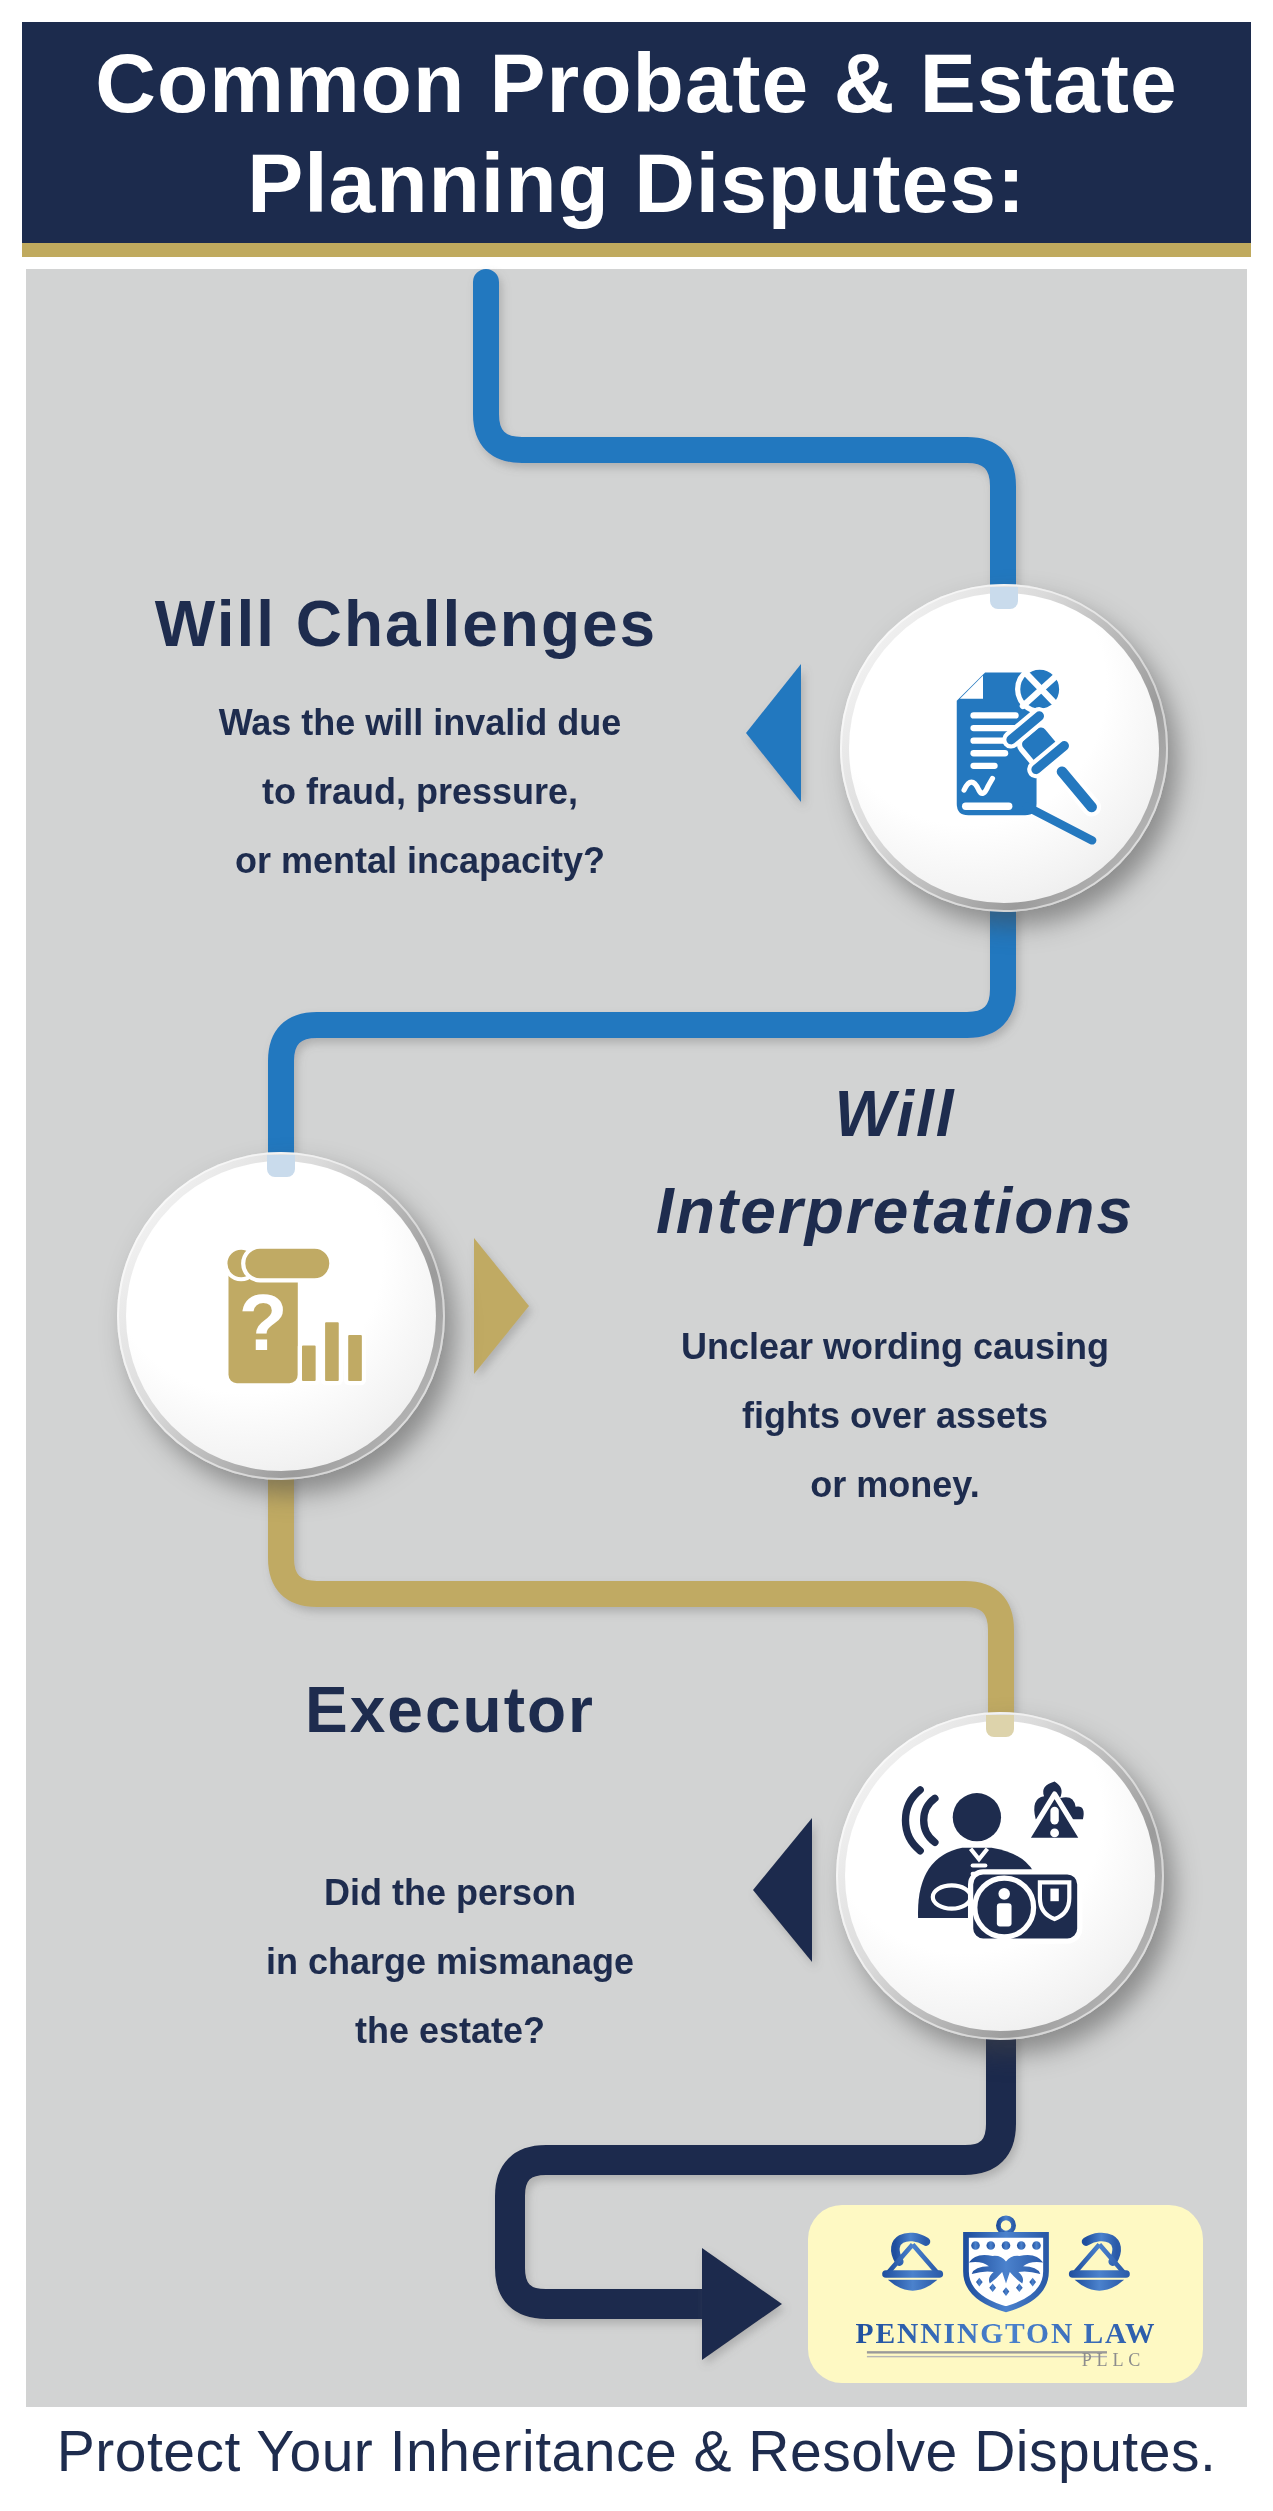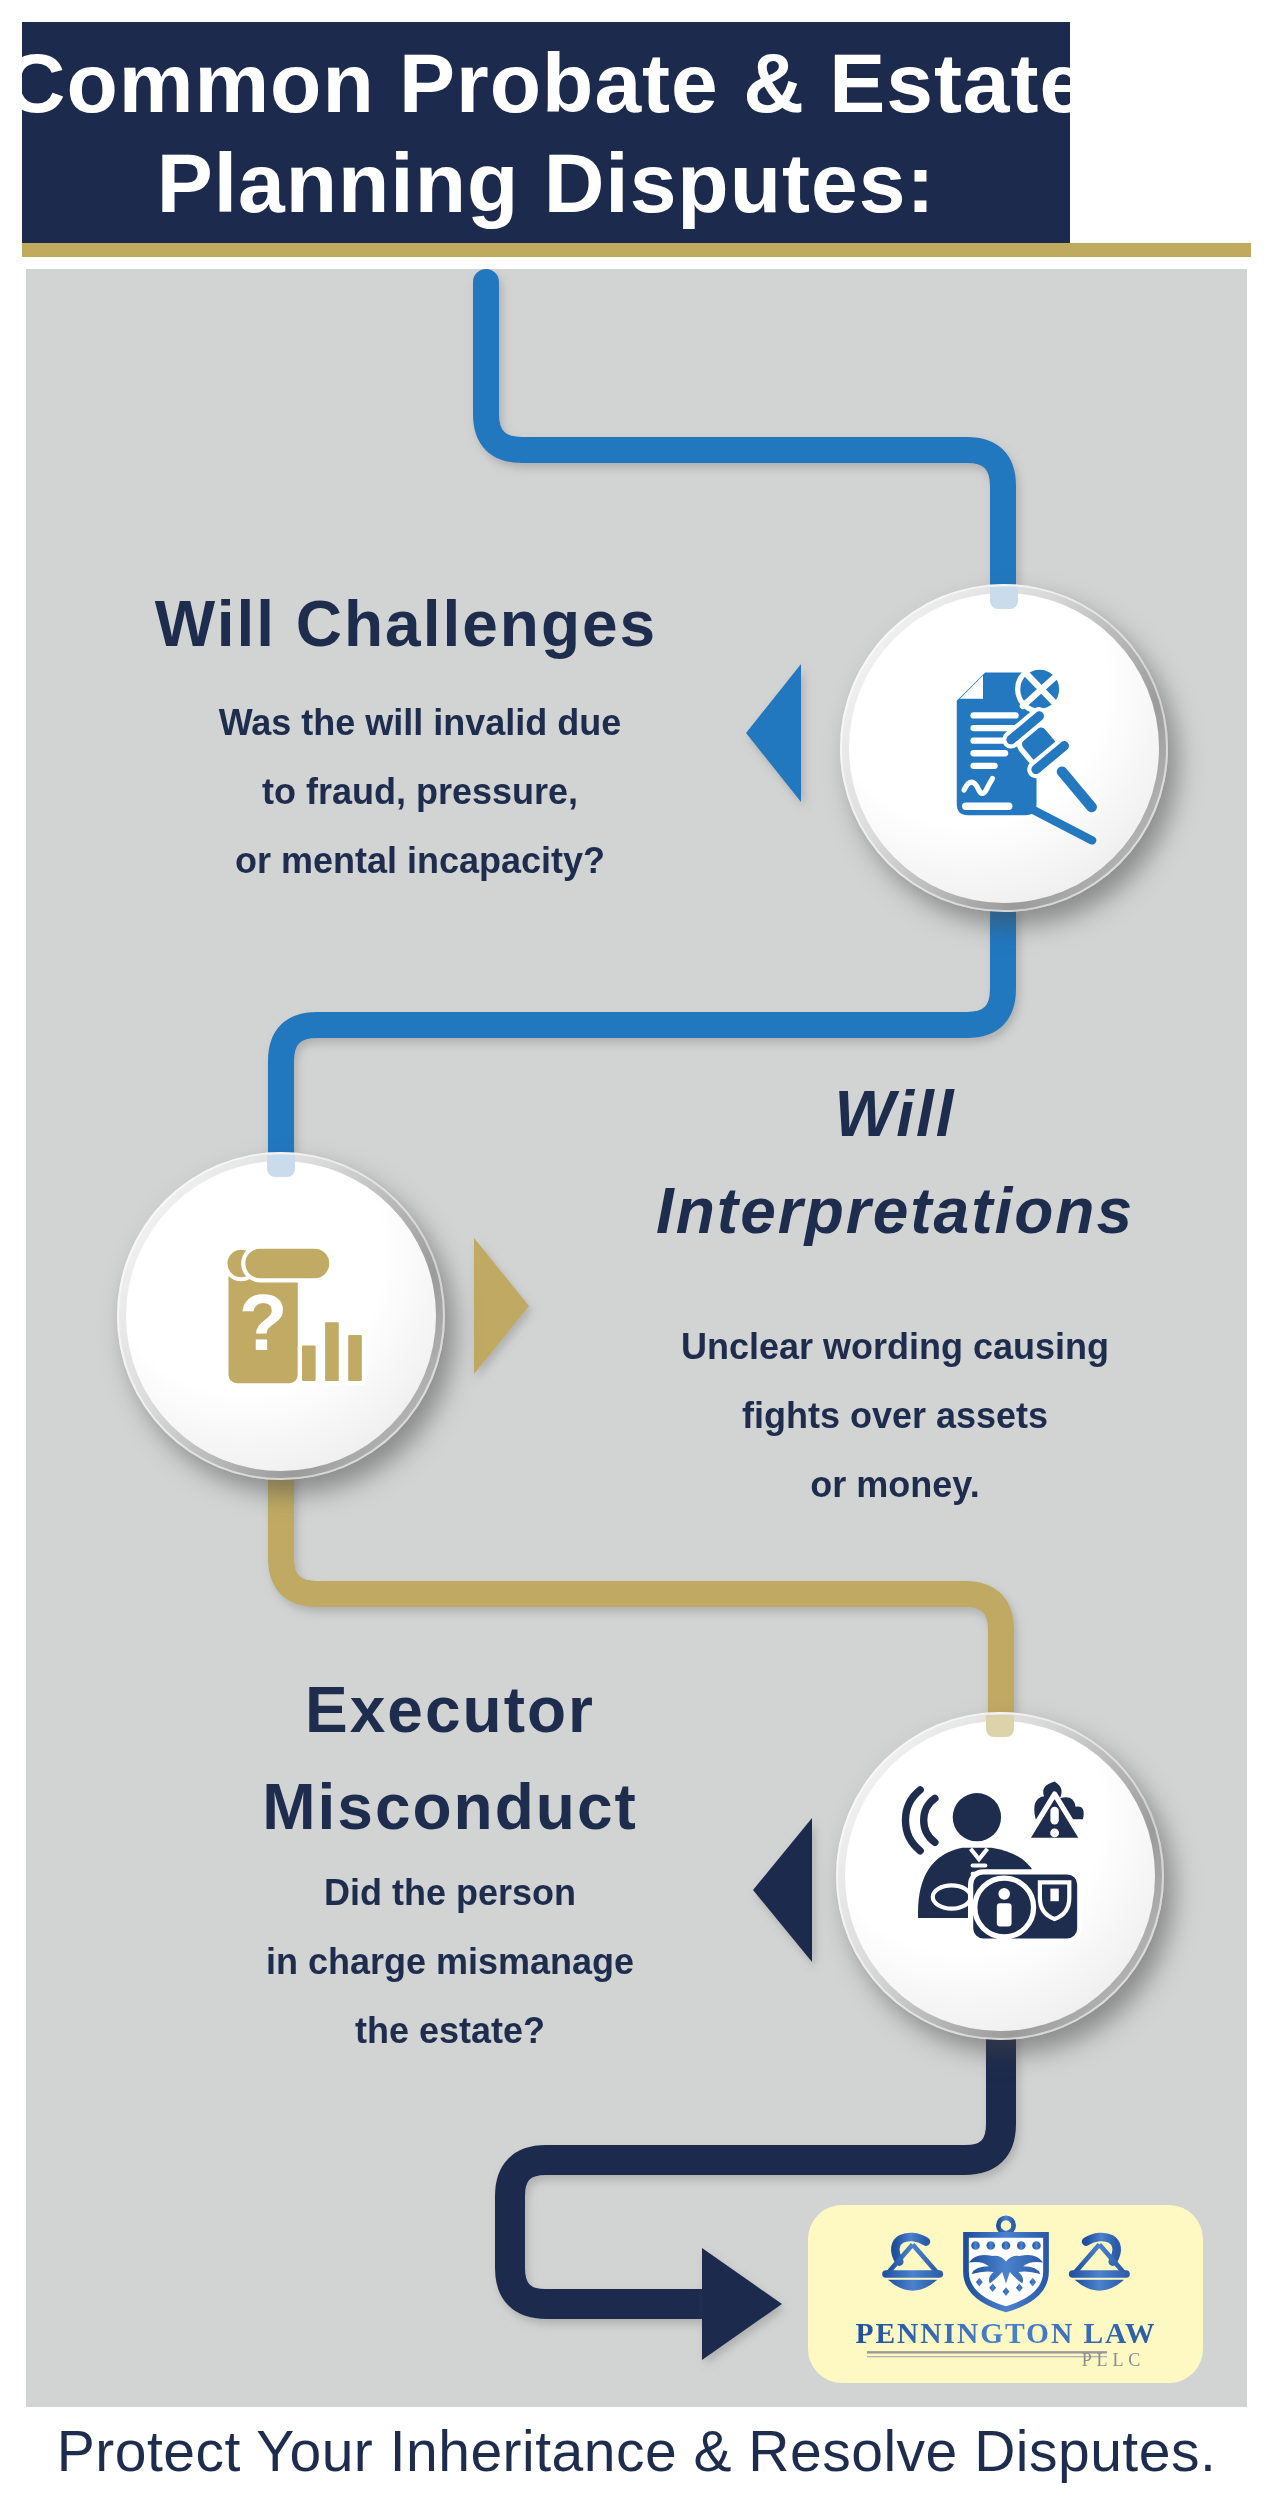--- a/index.html
+++ b/index.html
@@ -2,21 +2,21 @@
 <html><head>
 <meta charset="utf-8">
 <style>
   html,body { margin:0; padding:0; background:#ffffff; }
   .stage {
     position:relative; width:1273px; height:2511px; background:#ffffff;
     font-family:"Liberation Sans", sans-serif; overflow:hidden;
   }
   
   .header {
-    position:absolute; left:22px; top:22px; width:1048px; height:221px;
+    position:absolute; left:22px; top:22px; width:1229px; height:221px;
     background:#1c2b4d; display:flex; flex-direction:column; justify-content:center;
     align-items:center; text-align:center;
   }
   .header .line {
     display:block; color:#ffffff; font-weight:700; font-size:84px; line-height:100px;
     letter-spacing:1px; white-space:nowrap;
   }
   .gold-bar { position:absolute; left:22px; top:243px; width:1229px; height:14px; background:#c0aa5e; }
   .gray-panel { position:absolute; left:26px; top:269px; width:1221px; height:2138px; background:#d2d3d3; }
 
@@ -185,21 +185,20 @@
     <span>Interpretations</span>
   </div>
   <div class="t-desc desc-2">
     <span>Unclear wording causing</span>
     <span>fights over assets</span>
     <span>or money.</span>
   </div>
 
   <div class="t-title title-3">
     <span>Executor</span>
-    <span>Misconduct</span>
   </div>
   <div class="t-desc desc-3">
     <span>Did the person</span>
     <span>in charge mismanage</span>
     <span>the estate?</span>
   </div>
 
   <div class="logo-box">
     <svg width="362" height="164" viewBox="0 0 380 172">
       <defs>

